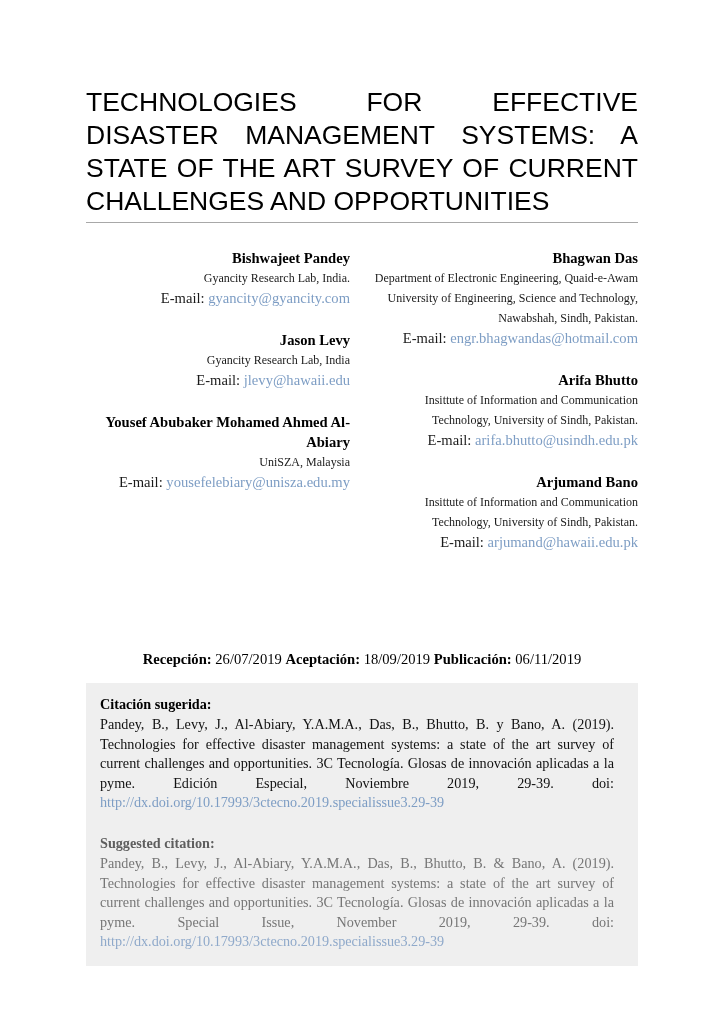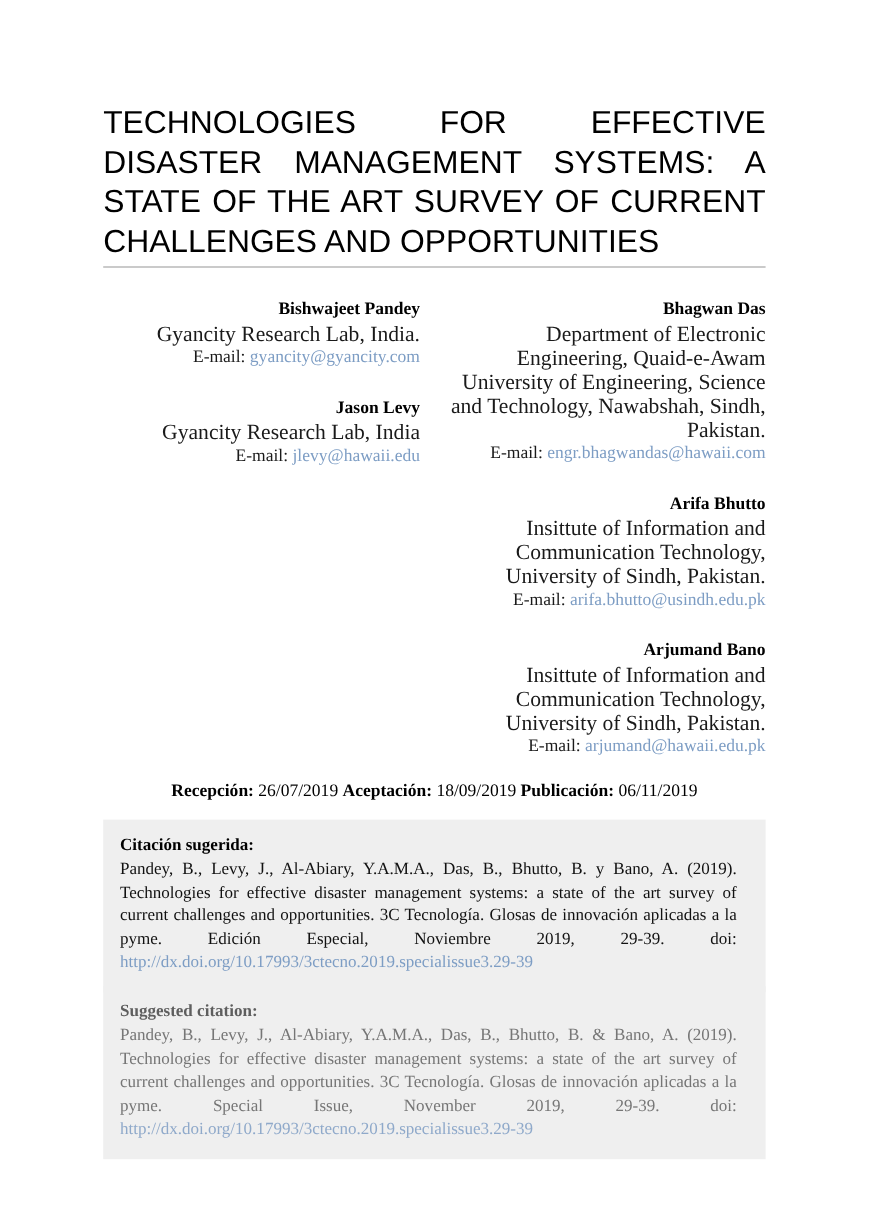--- a/index.html
+++ b/index.html
@@ -72,21 +72,21 @@
   }
   .author-block:last-child { margin-bottom: 0; }
 
   .author-name {
     font-weight: bold;
     font-size: 14.6px;
     line-height: 20px;
     color: #000000;
   }
   .author-affil {
-    font-size: 18px;
+    font-size: 12px;
     line-height: 20px;
     color: #1a1a1a;
   }
   .author-email {
     font-size: 14.6px;
     line-height: 20px;
     color: #1a1a1a;
   }
   .email-link {
     color: #7d9dc4;
@@ -157,29 +157,34 @@
         <div class="author-affil">Gyancity Research Lab, India.</div>
         <div class="author-email"><span>E-mail:</span> <span class="email-link">gyancity@gyancity.com</span></div>
       </div>
 
       <div class="author-block">
         <div class="author-name">Jason Levy</div>
         <div class="author-affil">Gyancity Research Lab, India</div>
         <div class="author-email"><span>E-mail:</span> <span class="email-link">jlevy@hawaii.edu</span></div>
       </div>
 
+      <div class="author-block">
+        <div class="author-name">Yousef  Abubaker Mohamed Ahmed Al-Abiary</div>
+        <div class="author-affil">UniSZA, Malaysia</div>
+        <div class="author-email"><span>E-mail:</span> <span class="email-link">yousefelebiary@unisza.edu.my</span></div>
+      </div>
 
     </div>
 
     <div class="author-col right">
 
       <div class="author-block">
         <div class="author-name">Bhagwan Das</div>
         <div class="author-affil">Department of Electronic Engineering, Quaid-e-Awam University of Engineering, Science and Technology, Nawabshah, Sindh, Pakistan.</div>
-        <div class="author-email"><span>E-mail:</span> <span class="email-link">engr.bhagwandas@hawaii.com</span></div>
+        <div class="author-email"><span>E-mail:</span> <span class="email-link">engr.bhagwandas@hotmail.com</span></div>
       </div>
 
       <div class="author-block">
         <div class="author-name">Arifa Bhutto</div>
         <div class="author-affil">Insittute of Information and Communication Technology, University of Sindh, Pakistan.</div>
         <div class="author-email"><span>E-mail:</span> <span class="email-link">arifa.bhutto@usindh.edu.pk</span></div>
       </div>
 
       <div class="author-block">
         <div class="author-name">Arjumand Bano</div>

